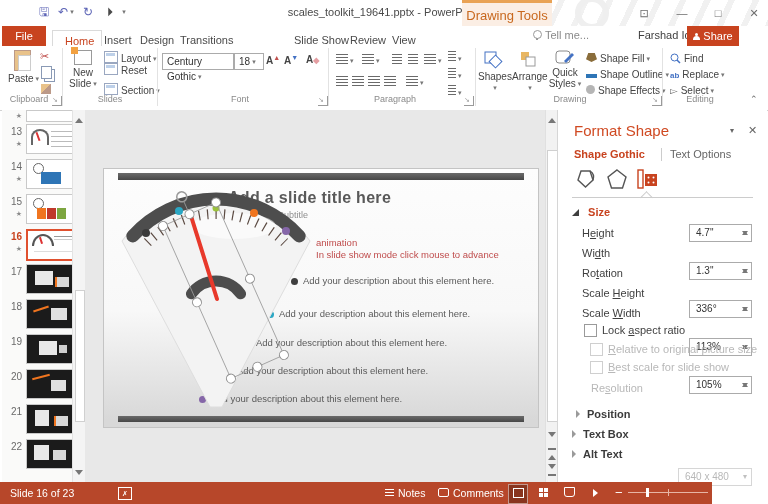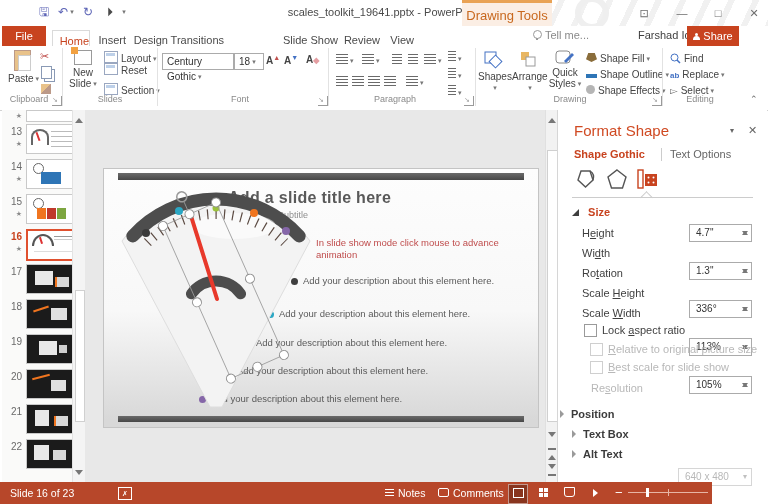--- a/index.html
+++ b/index.html
@@ -19,21 +19,21 @@
   .deco-ring{border:6px solid #efefef;border-radius:50%;width:22px;height:22px;}
   .qat-ic{width:16px;height:16px;text-align:center;line-height:16px;font-size:12px;color:#5A62B5;}
   .title-text{top:6px;width:768px;text-align:center;color:#4a4a4a;font-size:11px;}
   .ctx-hdr{left:462px;top:0;width:90px;height:26px;background:#FBEEE4;text-align:center;}
   .ctx-stripe{left:0;top:0;width:90px;height:3px;background:#E9A254;}
   .ctx-lbl{width:90px;top:8px;color:#C8681E;font-size:13px;}
   .winctl{top:7px;width:14px;height:13px;color:#6d6d6d;font-size:11px;line-height:13px;text-align:center;}
   
   .tabrow{left:0;top:26px;width:768px;height:20px;background:#fff;}
   .ftab{left:2px;top:0;width:44px;height:20px;background:#C8431F;color:#fff;text-align:center;line-height:20px;}
-  .tab{top:4px;height:20px;line-height:20px;color:#4a4a4a;text-align:right;}
+  .tab{top:4px;height:20px;line-height:20px;color:#4a4a4a;text-align:left;padding-left:12px;}
   .tab.active{color:#C8431F;background:#fff;border:1px solid #dadada;border-bottom:none;}
   .tab.ctx{background:#FBE2D5;color:#444;}
   .share-btn{left:687px;top:0;width:52px;height:20px;background:#C8431F;color:#fff;line-height:20px;text-align:center;}
   .person{display:inline-block;width:7px;height:7px;position:relative;margin-right:3px;}
   .person::before{content:"";position:absolute;left:2px;top:0;width:3px;height:3px;border-radius:50%;background:#fff;}
   .person::after{content:"";position:absolute;left:0;top:3px;width:7px;height:4px;border-radius:4px 4px 0 0;background:#fff;}
   .bulb{display:inline-block;width:7px;height:7px;border:1px solid #999;border-radius:50%;position:relative;margin-right:3px;}
   .bulb::after{content:"";position:absolute;left:2px;top:7px;width:2px;height:2px;background:#999;}
   
   .ribbon{left:0;top:46px;width:768px;height:64px;background:#fff;border-bottom:1px solid #d2d2d2;}
@@ -321,22 +321,22 @@
   </div>
 
   <div class="abs editor">
     <div class="abs canvas">
       <div class="abs sbar" style="top:4px;height:7px;"></div>
       <div class="abs sbar" style="top:247px;height:6px;"></div>
 
       <div class="abs s-title" style="left:124px;top:20px;">Add a slide title here</div>
       <div class="abs s-sub" style="left:138px;top:41px;">Optional Subtitle</div>
       <div class="abs s-note" style="left:212px;top:68px;width:215px;">
+        <div>animation</div>
         <div>In slide show mode click mouse to advance</div>
-        <div>animation</div>
       </div>
 
       <div class="abs srow" style="left:187px;top:106px;"><span class="smark" style="background: rgb(63, 63, 63);"></span><span>Add your description about this element here.</span></div>
       <div class="abs srow" style="left:163px;top:139px;"><span class="smark" style="background: rgb(42, 167, 196);"></span><span>Add your description about this element here.</span></div>
       <div class="abs srow" style="left:140px;top:168px;"><span class="smark" style="background: rgb(155, 194, 59);"></span><span>Add your description about this element here.</span></div>
       <div class="abs srow" style="left:121px;top:196px;"><span class="smark" style="background: rgb(240, 117, 31);"></span><span>Add your description about this element here.</span></div>
       <div class="abs srow" style="left:95px;top:224px;"><span class="smark" style="background: rgb(133, 102, 168);"></span><span>Add your description about this element here.</span></div>
 
       <svg class="abs" style="left:0;top:0;" width="434" height="258" viewBox="0 0 434 258">
         <g>
@@ -431,21 +431,21 @@
 
     <div class="abs cb" style="left:26px;top:214px;"></div>
     <div class="abs fp-lbl" style="left:44px;top:214px;"><span>Lock </span><span class="ak">a</span><span>spect ratio</span></div>
     <div class="abs cb dis" style="left:32px;top:233px;"></div>
     <div class="abs fp-lbl dis" style="left:50px;top:233px;"><span class="ak">R</span><span>elative to original picture size</span></div>
     <div class="abs cb dis" style="left:32px;top:251px;"></div>
     <div class="abs fp-lbl dis" style="left:50px;top:251px;"><span class="ak">B</span><span>est scale for slide show</span></div>
     <div class="abs fp-lbl dis" style="left:33px;top:272px;"><span>Re</span><span class="ak">s</span><span>olution</span></div>
     <div class="abs fbox" style="left:120px;top:268px;width:66px;color:#b8b8b8;border-color:#d6d6d6;"><span>640 x 480</span><span class="abs" style="right:4px;top:0;font-size:8px;color:#c0c0c0;">▾</span></div>
 
-    <div class="abs" style="left:2px;top:298px;"><span class="tri-r" style="margin-right:7px;"></span><span class="fp-sec">Position</span></div>
+    <div class="abs" style="left:18px;top:298px;"><span class="tri-r" style="margin-right:7px;"></span><span class="fp-sec">Position</span></div>
     <div class="abs" style="left:14px;top:318px;"><span class="tri-r" style="margin-right:7px;"></span><span class="fp-sec">Text Box</span></div>
     <div class="abs" style="left:14px;top:338px;"><span class="tri-r" style="margin-right:7px;"></span><span class="fp-sec">Alt Text</span></div>
   </div>
 
   <div class="abs status">
     <div class="abs st-txt" style="left:10px;">Slide 16 of 23</div>
     <div class="abs st-ic" style="left:118px;top:5px;width:12px;height:11px;border:1px solid #fff;font-size:7px;line-height:11px;text-align:center;">✗</div>
     <div class="abs st-txt" style="left:385px;"><span class="lines" style="width:9px;height:8px;background:repeating-linear-gradient(to bottom,#fff 0 1px,transparent 1px 3px);margin-right:4px;"></span><span>Notes</span></div>
     <div class="abs st-txt" style="left:438px;"><span style="display:inline-block;width:9px;height:7px;border:1px solid #fff;border-radius:2px;margin-right:4px;"></span><span>Comments</span></div>
     <div class="abs vbtn on" style="left:508px;"><span class="mini-sq"></span></div>

